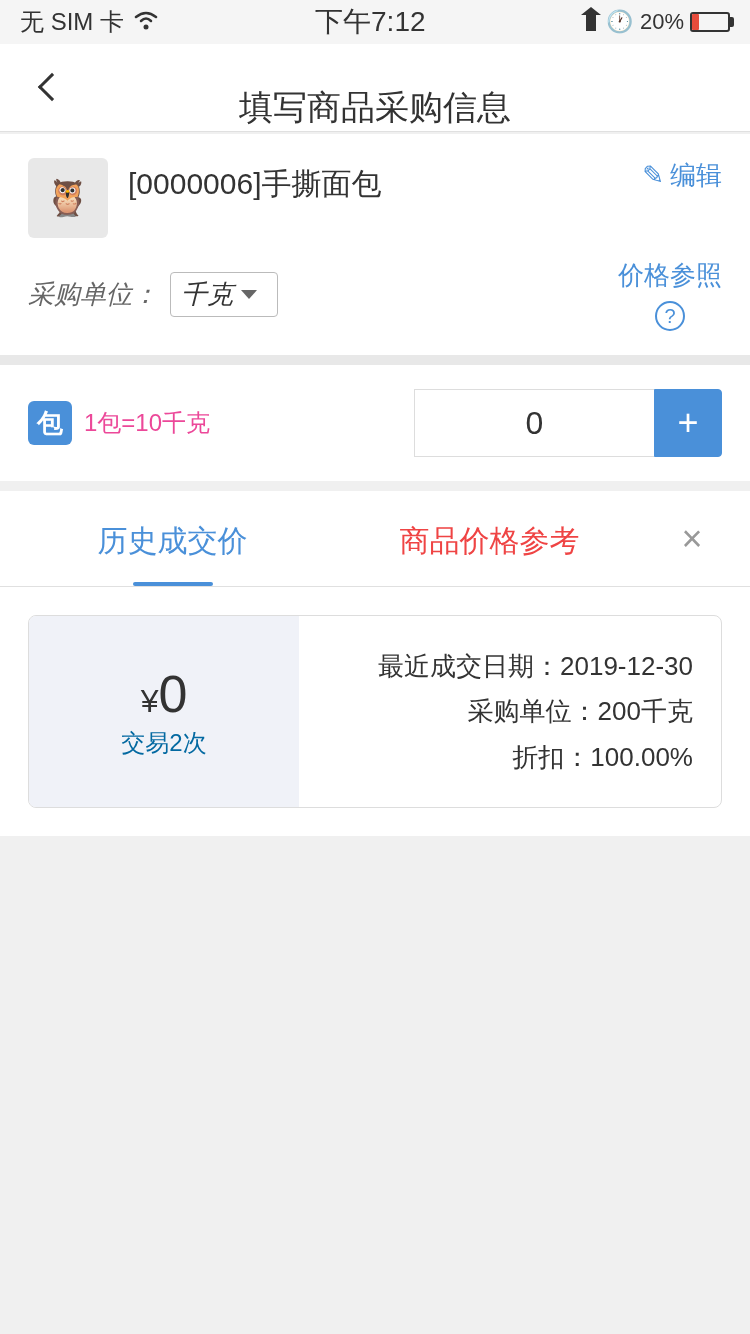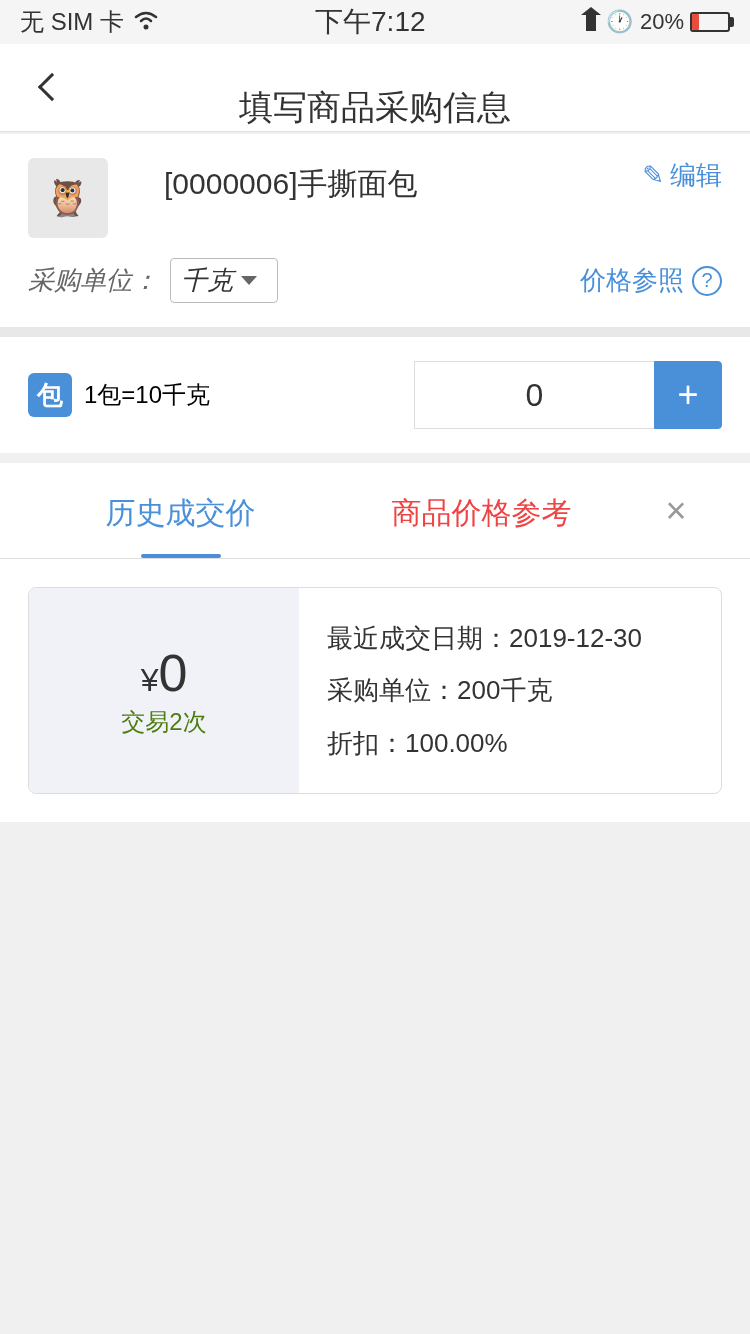--- a/index.html
+++ b/index.html
@@ -120,21 +120,20 @@
     }
     .owl-icon {
       font-size: 36px;
       color: #999;
     }
     .product-name {
       font-size: 30px;
       color: #333;
       font-weight: 500;
       padding-top: 6px;
-      margin-left: 36px;
     }
     .edit-link {
       color: #4a90d9;
       font-size: 26px;
       display: flex;
       align-items: center;
       gap: 6px;
       white-space: nowrap;
       cursor: pointer;
     }
@@ -172,20 +171,21 @@
       border-right: 8px solid transparent;
       border-top: 9px solid #666;
     }
     .price-ref {
       color: #4a90d9;
       font-size: 26px;
       display: flex;
       align-items: center;
       gap: 8px;
       cursor: pointer;
+      flex-direction: column;
     }
     .price-ref-question {
       width: 30px;
       height: 30px;
       border: 2px solid #4a90d9;
       border-radius: 50%;
       display: flex;
       align-items: center;
       justify-content: center;
       font-size: 20px;
@@ -218,21 +218,21 @@
       border-radius: 6px;
       display: flex;
       align-items: center;
       justify-content: center;
       color: #fff;
       font-size: 26px;
       font-weight: bold;
     }
     .qty-conversion {
       font-size: 24px;
-      color: #000000;
+      color: #ec4899;
     }
     .quantity-input-area {
       display: flex;
       align-items: center;
       gap: 0;
     }
     .qty-input-box {
       width: 240px;
       height: 68px;
       border: 1px solid #ddd;
@@ -260,21 +260,21 @@
 
     
     .tab-section {
       background: #fff;
       margin-top: 10px;
     }
     .tab-header {
       display: flex;
       align-items: center;
       border-bottom: 1px solid #e0e0e0;
-      padding: 0 44px;
+      padding: 0 28px;
       position: relative;
       gap: 28px;
     }
     .tab-item {
       flex: 1;
       text-align: center;
       padding: 30px 0 24px;
       font-size: 30px;
       color: #ef4444;
       cursor: pointer;
@@ -327,29 +327,30 @@
     .price-value {
       font-size: 52px;
       color: #333;
       font-weight: 300;
     }
     .price-symbol {
       font-size: 32px;
     }
     .price-trades {
       font-size: 24px;
-      color: #4d7c0f;
+      color: #0369a1;
       margin-top: 3px;
     }
     .price-card-right {
       flex: 1;
       padding: 32px 28px;
       display: flex;
       flex-direction: column;
-      gap: 16px;
+      gap: 9px;
+      align-items: flex-end;
     }
     .price-detail-row {
       font-size: 26px;
       color: #333;
       line-height: 1.4;
     }
 
     
     .bottom-space {
       background: #f0f0f0;

